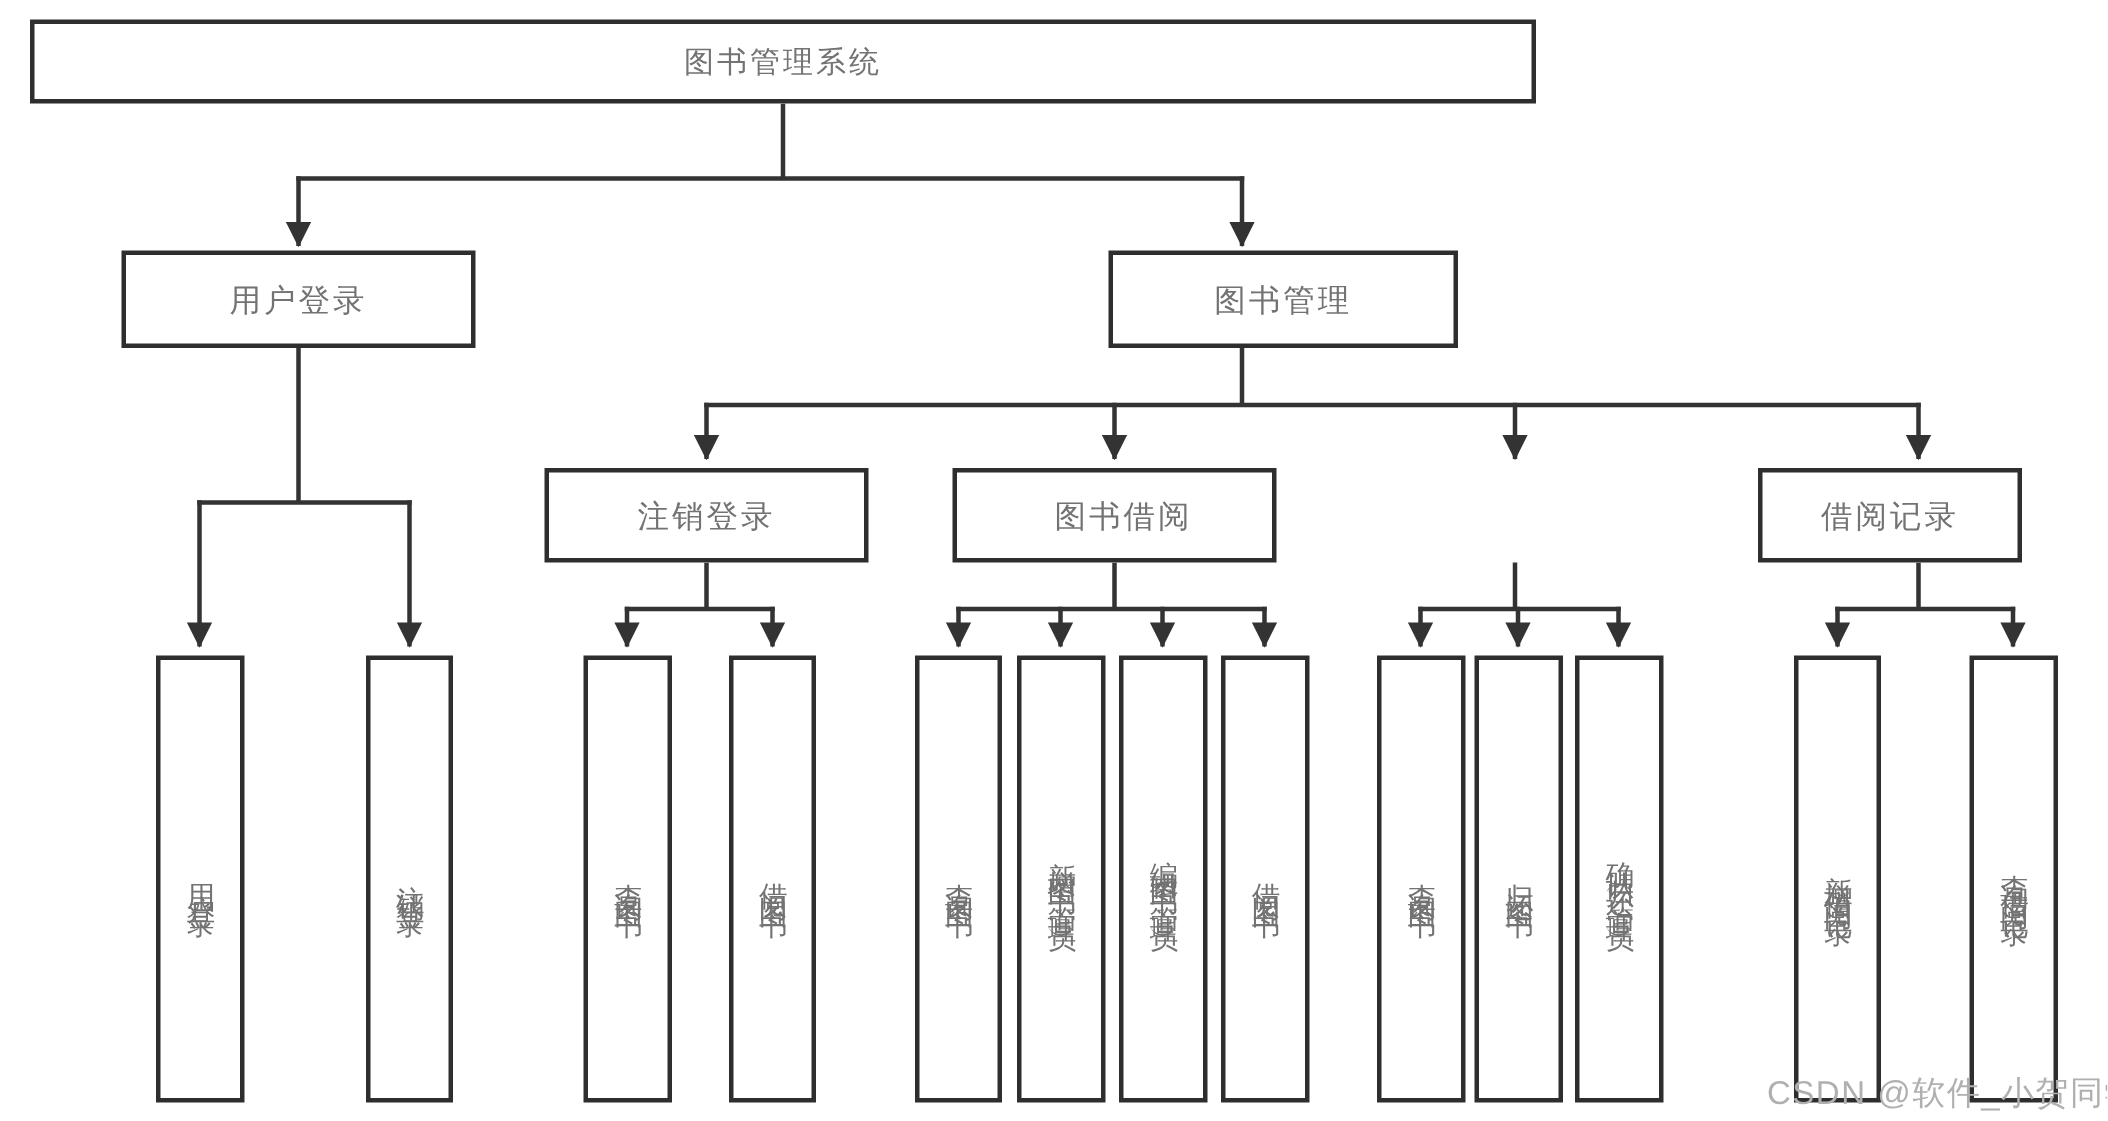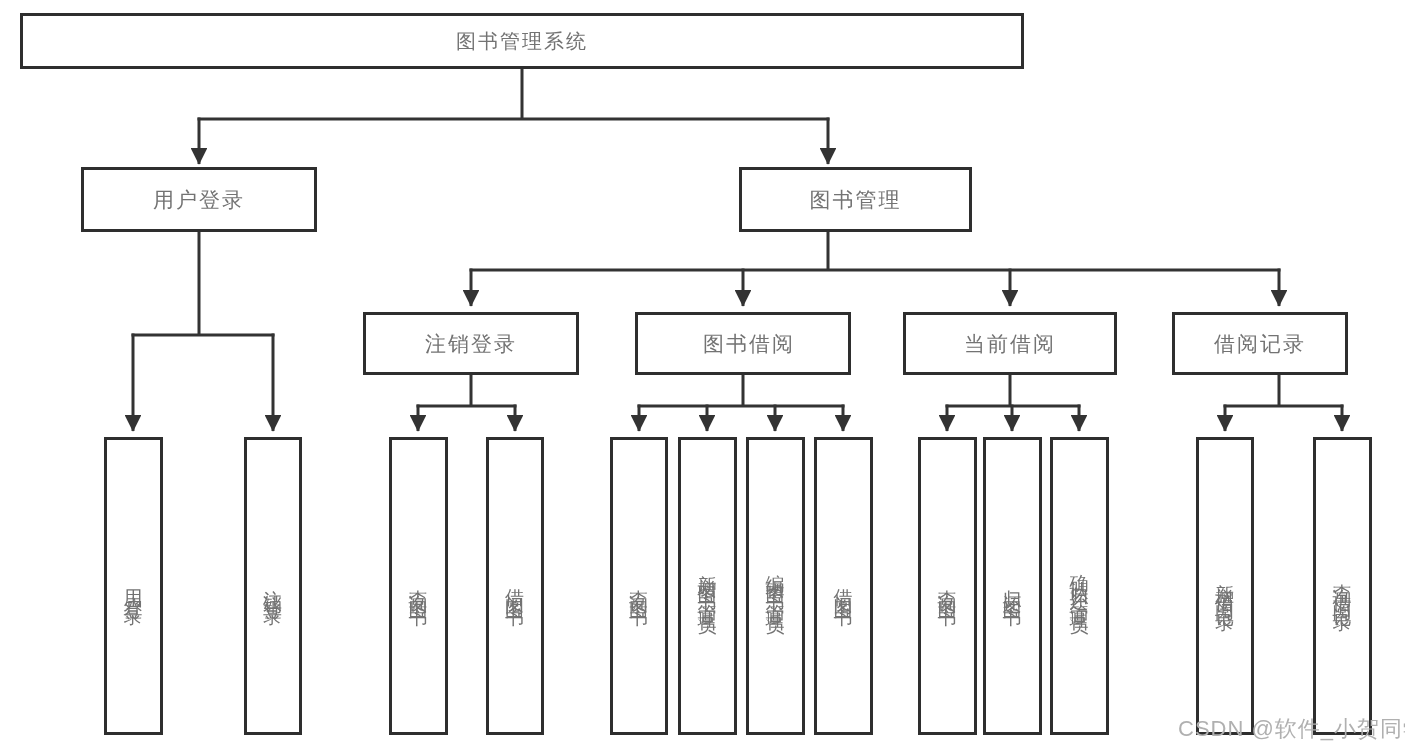--- a/index.html
+++ b/index.html
@@ -121,21 +121,20 @@
     </g>
   </svg>
 
   <div class="node hnode root-node" style="left:20px; top:13px; width:1004px; height:56px;">图书管理系统</div>
 
   <div class="node hnode" style="left:81px; top:167px; width:236px; height:65px;">用户登录</div>
   <div class="node hnode" style="left:712px; top:167px; width:233px; height:65px;margin-left:27px;">图书管理</div>
 
   <div class="node hnode" style="left:363px; top:312px; width:216px; height:63px;">注销登录</div>
   <div class="node hnode" style="left:635px; top:312px; width:216px; height:63px;padding-left:12px;">图书借阅</div>
-  <div class="node hnode" style="left:903px; top:312px; width:214px; height:63px;">当前借阅</div>
   <div class="node hnode" style="left:1172px; top:312px; width:176px; height:63px;">借阅记录</div>
 
   <div class="node vnode" style="left:104px; top:437px; width:59px; height:298px;">用户登录</div>
   <div class="node vnode" style="left:244px; top:437px; width:58px; height:298px;">注销登录</div>
 
   <div class="node vnode" style="left:389px; top:437px; width:59px; height:298px;">查询图书</div>
   <div class="node vnode" style="left:486px; top:437px; width:58px; height:298px;">借阅图书</div>
 
   <div class="node vnode" style="left:610px; top:437px; width:58px; height:298px;">查询图书</div>
   <div class="node vnode" style="left:678px; top:437px; width:59px; height:298px;">新增图书（管理员）</div>

